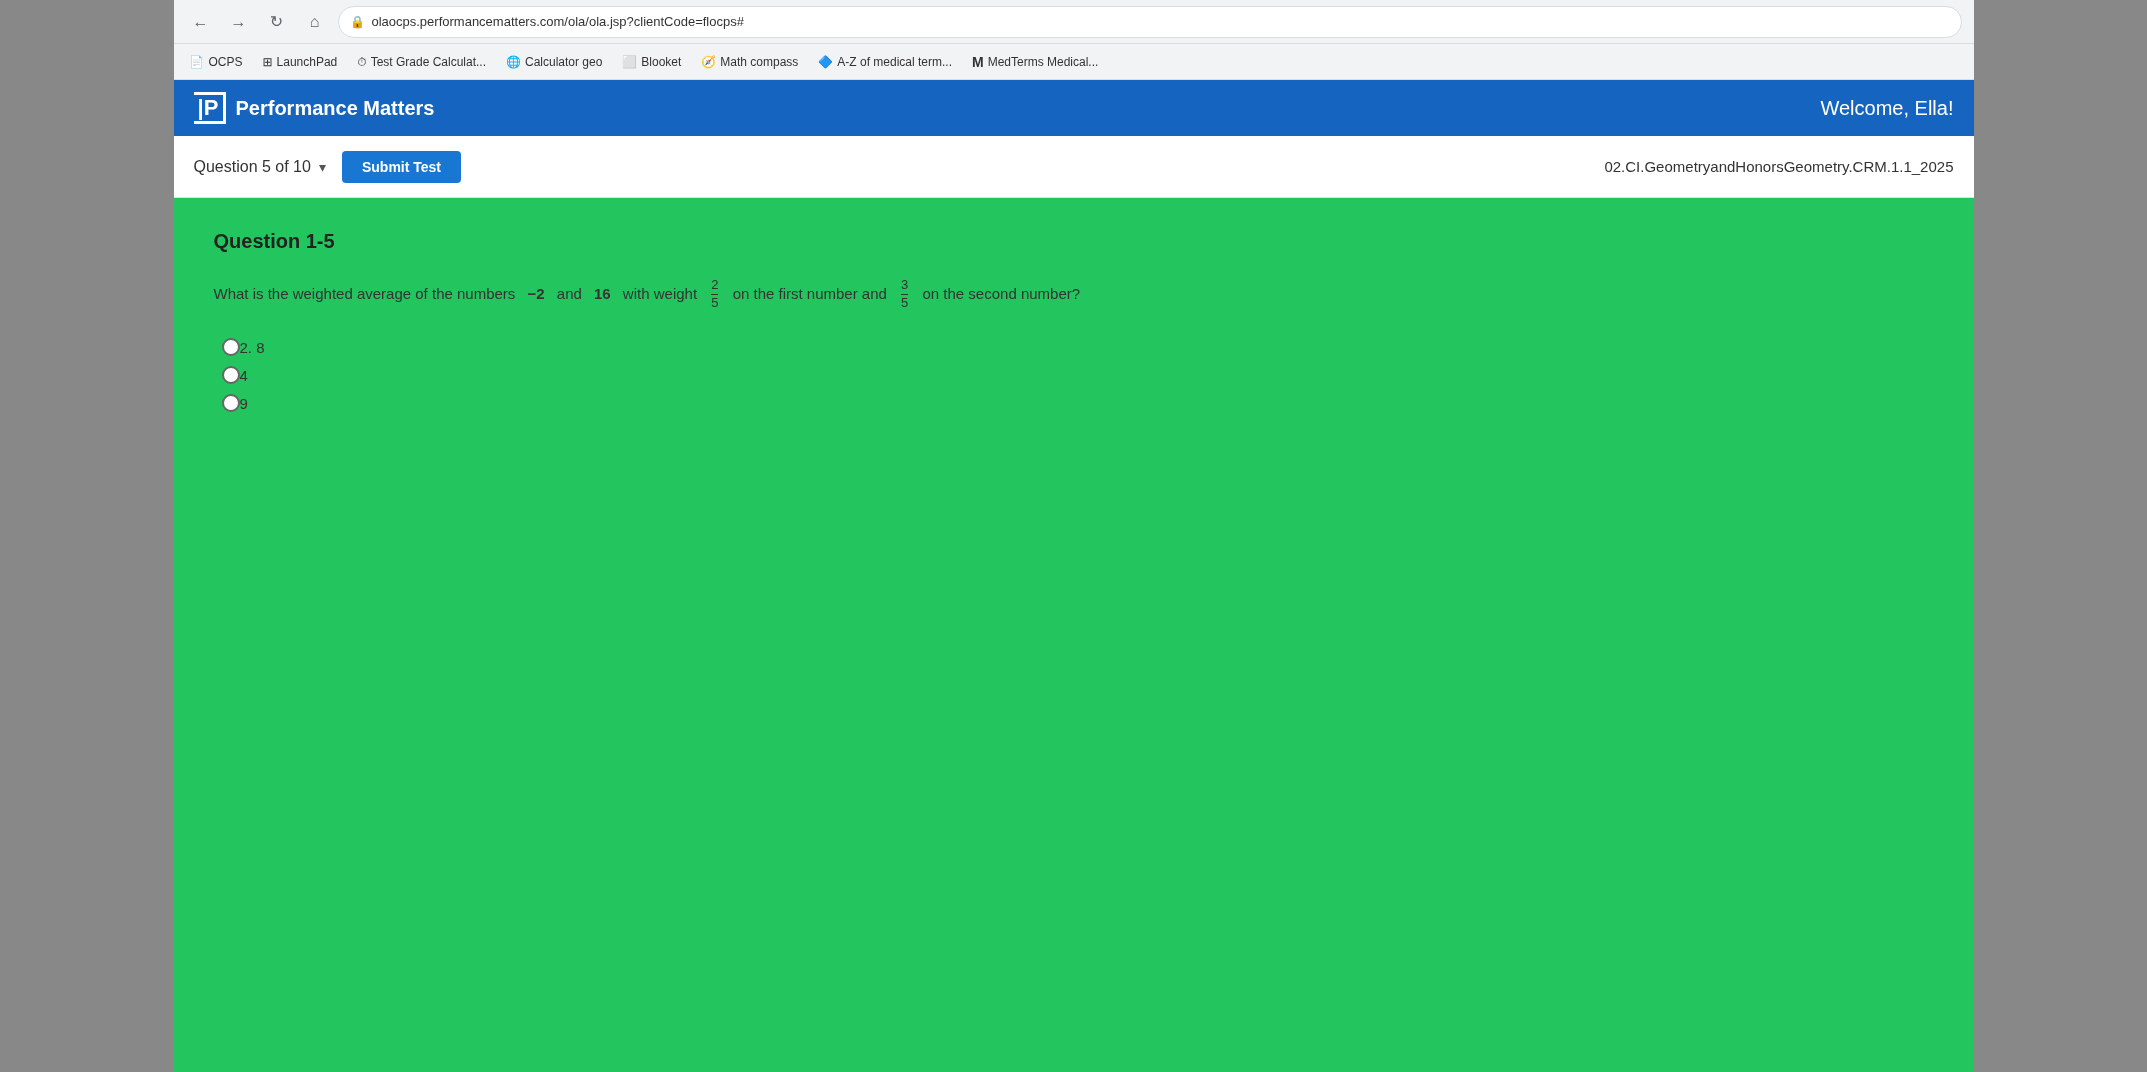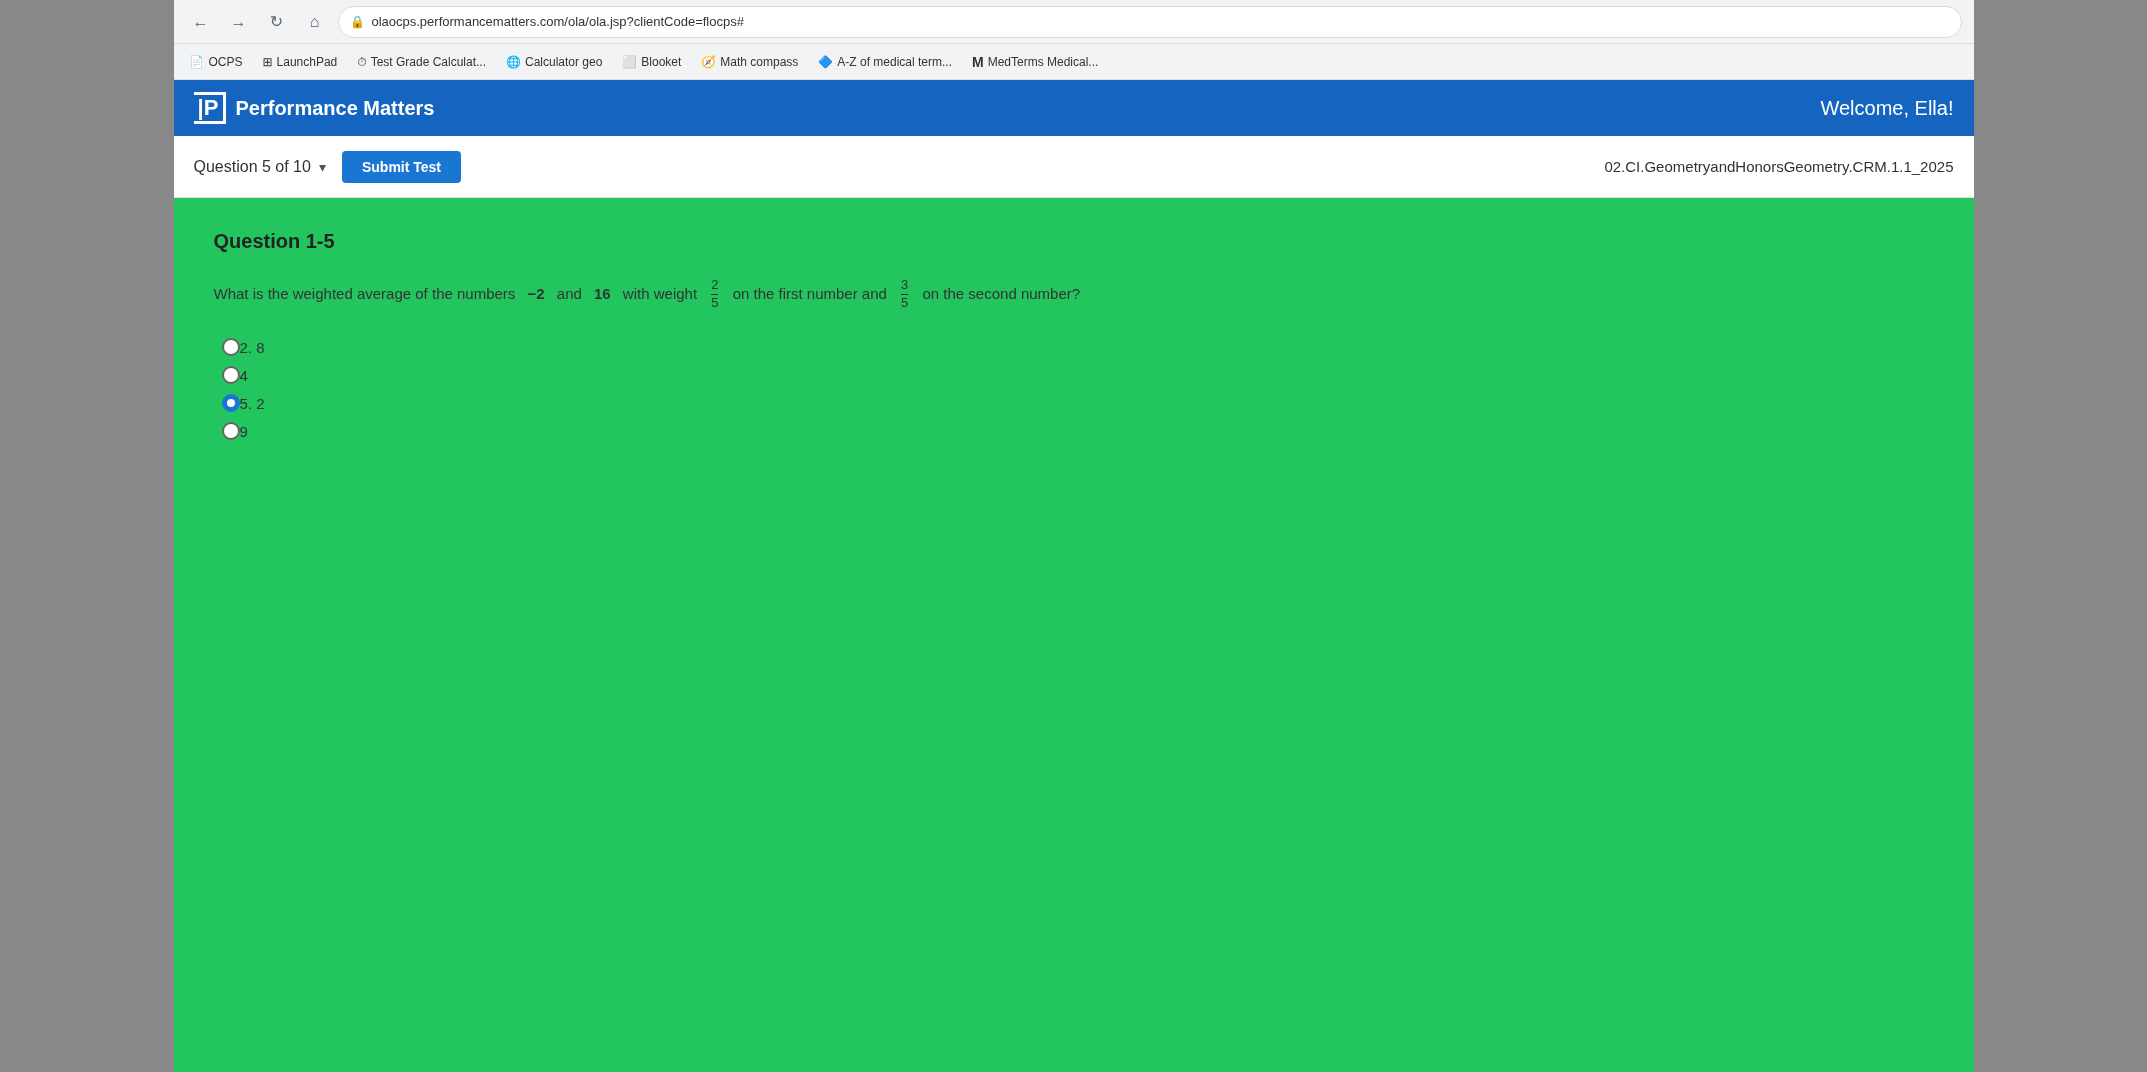--- a/index.html
+++ b/index.html
@@ -368,26 +368,20 @@
           </div>
           <span>2. 8</span>
         </label>
 
         <label class="answer-option">
           <div class="radio-outer">
           </div>
           <span>4</span>
         </label>
 
-        <label class="answer-option">
-          <div class="radio-outer selected">
-            <div class="radio-inner"></div>
-          </div>
-          <span>5. 2</span>
-        </label>
 
         <label class="answer-option">
           <div class="radio-outer">
           </div>
           <span>9</span>
         </label>
 
       </div>
     </div>
 

